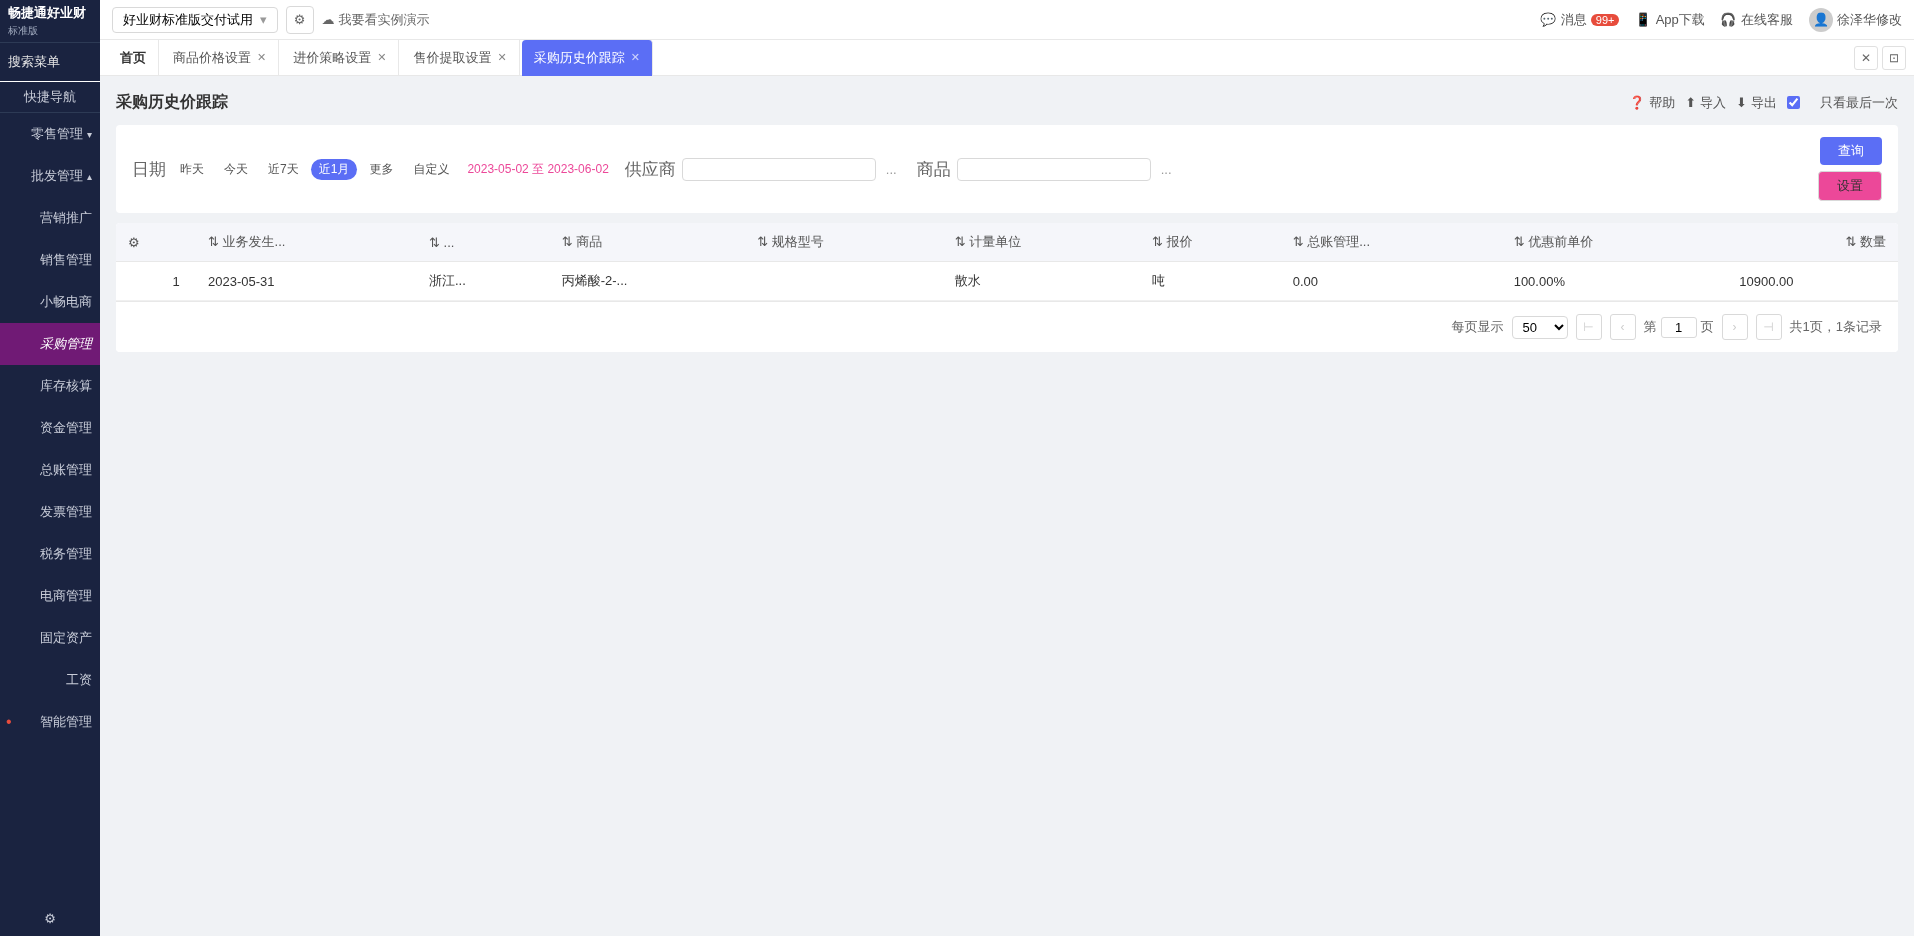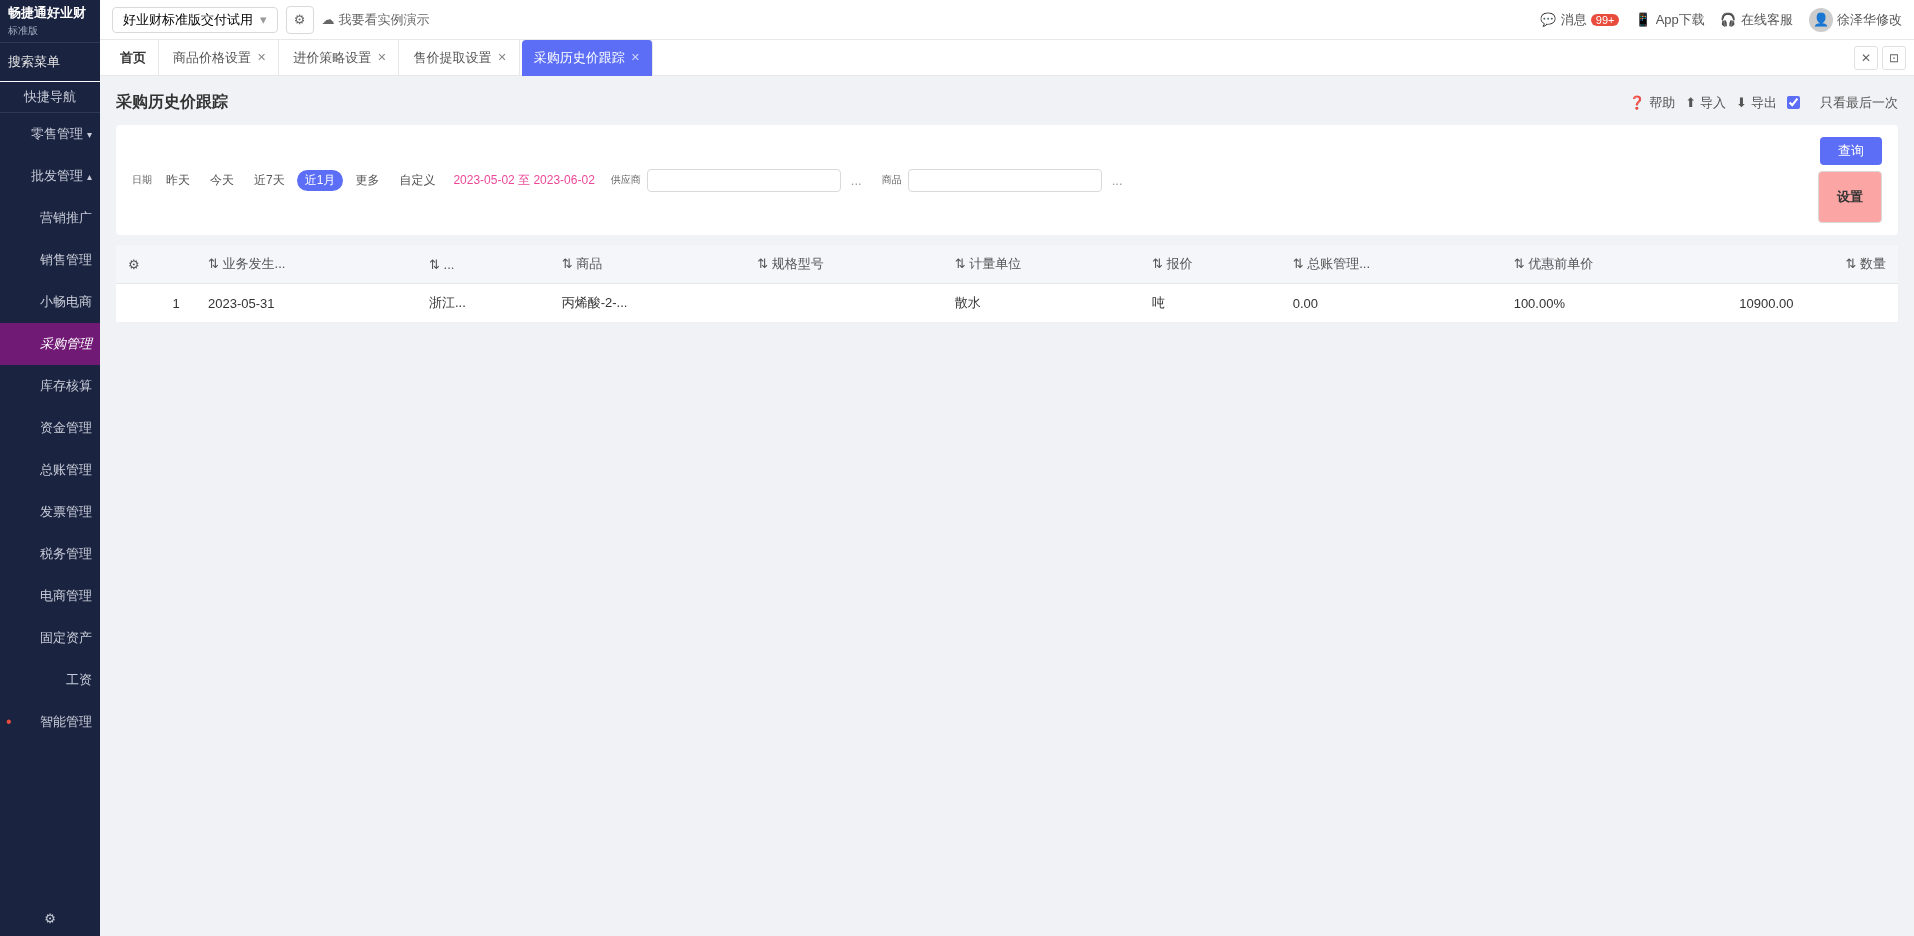--- a/index.html
+++ b/index.html
@@ -50,29 +50,29 @@
     .page-title { font-size: 16px; font-weight: bold; color: #333; }
     .page-actions { display: flex; align-items: center; gap: 10px; }
     .action-link { display: flex; align-items: center; gap: 4px; color: #555; cursor: pointer; font-size: 13px; }
     .checkbox-label { display: flex; align-items: center; gap: 20px; color: #555; font-size: 13px; cursor: pointer; }
     .checkbox-label input { accent-color: #5b6ef5; }
 
     
     .filter-area { background: #fff; border-radius: 4px; padding: 12px 16px; margin-bottom: 10px; }
     .filter-row { display: flex; align-items: center; gap: 16px; flex-wrap: wrap; }
     .filter-item { display: flex; align-items: center; gap: 6px; }
-    .filter-label { color: #666; font-size: 10px; white-space: nowrap; }
+    .filter-label { color: #666; font-size: 17px; white-space: nowrap; }
     .date-options { display: flex; align-items: center; gap: 4px; }
     .date-option { padding: 2px 8px; border-radius: 12px; cursor: pointer; font-size: 12px; color: #555; }
     .date-option.active { background: #5b6ef5; color: #fff; border-radius: 12px; }
     .date-range { font-size: 12px; color: #ec4899; margin-left: 4px; }
     .filter-input { border: 1px solid #d9d9d9; border-radius: 4px; padding: 3px 8px; font-size: 13px; min-width: 160px; color: #333; outline: none; }
     .filter-dots { color: #999; cursor: pointer; padding: 0 4px; }
     .btn-query { background: #5b6ef5; color: #fff; border: none; border-radius: 4px; padding: 5px 18px; cursor: pointer; font-size: 13px; }
-    .btn-settings { background: #fca5a5; color: #333; border: 1px solid #d9d9d9; border-radius: 4px; padding: 16px 18px; cursor: pointer; font-size: 13px; font-weight: bold; }
+    .btn-settings { background: #ec4899; color: #333; border: 1px solid #d9d9d9; border-radius: 4px; padding: 5px 18px; cursor: pointer; font-size: 13px; }
     .filter-right { margin-left: auto; display: flex; flex-direction: column; gap: 6px; align-items: flex-end; }
 
     
     .table-container { background: #fff; border-radius: 4px; overflow: hidden; }
     .data-table { width: 100%; border-collapse: collapse; }
     .data-table th { background: #f5f6fa; color: #555; font-weight: normal; padding: 10px 12px; text-align: left; border-bottom: 1px solid #e8e8e8; white-space: nowrap; font-size: 13px; cursor: pointer; }
     .data-table td { padding: 10px 12px; border-bottom: 1px solid #f0f0f0; color: #333; font-size: 13px; }
     .col-index { width: 40px; text-align: center; }
     .col-settings { width: 40px; text-align: center; }
     .settings-cell { color: #999; cursor: pointer; text-align: center; }
@@ -329,15 +329,34 @@
             <td></td>
             <td>散水</td>
             <td>吨</td>
             <td>0.00</td>
             <td>100.00%</td>
             <td>10900.00</td>
           </tr>
         </tbody>
       </table>
 
+      <div class="pagination">
+        <span class="pagination-label">每页显示</span>
+        <select class="pagination-select">
+          <option>50</option>
+          <option>10</option>
+          <option>20</option>
+          <option>100</option>
+        </select>
+        <div class="pagination-btn disabled">⊢</div>
+        <div class="pagination-btn disabled">‹</div>
+        <div class="pagination-page">
+          <span>第</span>
+          <input class="pagination-input" type="text" value="1" style="">
+          <span>页</span>
+        </div>
+        <div class="pagination-btn disabled">›</div>
+        <div class="pagination-btn disabled">⊣</div>
+        <span class="pagination-total">共1页，1条记录</span>
+      </div>
     </div>
   </div>
 </div>
 
 </body></html>

